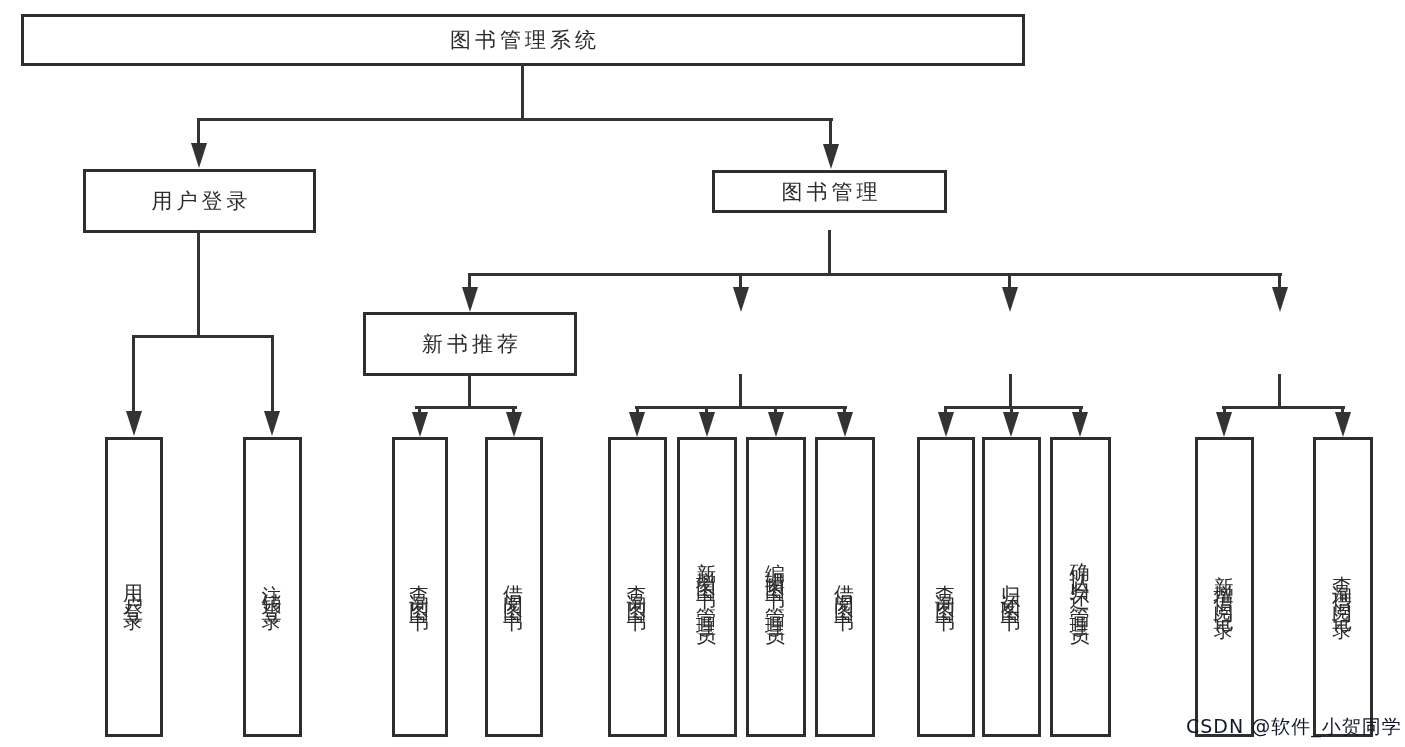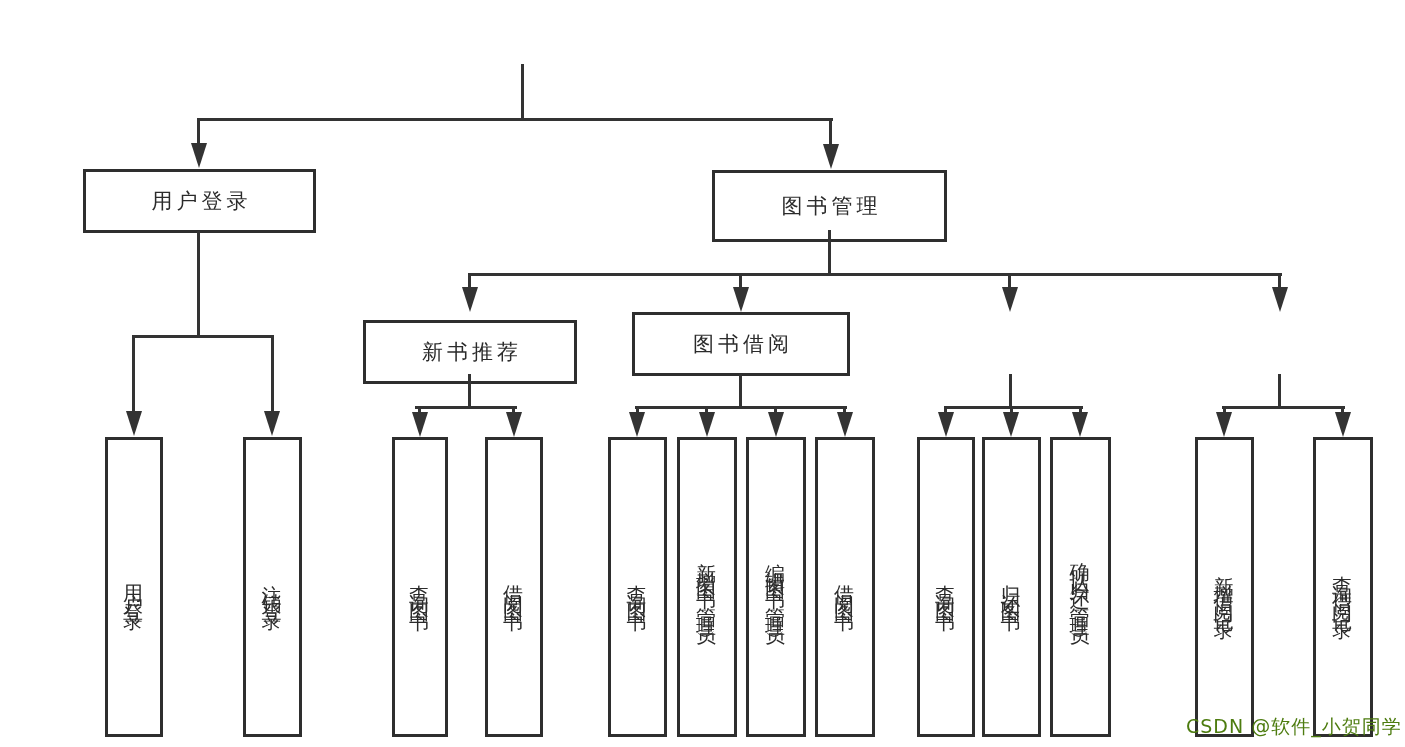--- a/index.html
+++ b/index.html
@@ -46,42 +46,45 @@
     border-left: 8px solid transparent;
     border-right: 8px solid transparent;
     border-top: 25px solid #333333;
   }
   .watermark {
     position: absolute;
     left: 1186px;
     top: 714px;
     font-size: 19px;
     letter-spacing: 1px;
-    color: #4d7c0f;
+    color: #0f172a;
     z-index: 10;
     white-space: nowrap;
   }
 </style>
 </head>
 <body>
 
 <div class="canvas">
 
+  <div class="box" style="left:21px; top:14px; width:1004px; height:52px;">
+    <span class="hlabel">图书管理系统</span>
+  </div>
 
   <div class="vline" style="left:521px; top:64px; width:3px; height:57px;"></div>
   <div class="hline" style="left:197px; top:118px; width:636px; height:3px;"></div>
   <div class="vline" style="left:197px; top:118px; width:3px; height:28px;"></div>
   <div class="arrow" style="left:191px; top:143px;"></div>
   <div class="vline" style="left:829px; top:118px; width:3px; height:28px;"></div>
   <div class="arrow" style="left:823px; top:144px;"></div>
 
   <div class="box" style="left:83px; top:169px; width:233px; height:64px;">
     <span class="hlabel">用户登录</span>
   </div>
-  <div class="box" style="left:712px; top:170px; width:235px; height:72px;">
+  <div class="box" style="left:712px; top:170px; width:235px; height:43px;">
     <span class="hlabel">图书管理</span>
   </div>
 
   <div class="vline" style="left:197px; top:231px; width:3px; height:107px;"></div>
   <div class="hline" style="left:132px; top:335px; width:142px; height:3px;"></div>
   <div class="vline" style="left:132px; top:335px; width:3px; height:78px;"></div>
   <div class="arrow" style="left:126px; top:411px;"></div>
   <div class="vline" style="left:271px; top:335px; width:3px; height:78px;"></div>
   <div class="arrow" style="left:264px; top:411px;"></div>
 
@@ -89,25 +92,22 @@
   <div class="hline" style="left:468px; top:273px; width:814px; height:3px;"></div>
   <div class="vline" style="left:468px; top:273px; width:3px; height:16px;"></div>
   <div class="arrow" style="left:462px; top:287px;"></div>
   <div class="vline" style="left:739px; top:273px; width:3px; height:16px;"></div>
   <div class="arrow" style="left:733px; top:287px;"></div>
   <div class="vline" style="left:1008px; top:273px; width:3px; height:16px;"></div>
   <div class="arrow" style="left:1002px; top:287px;"></div>
   <div class="vline" style="left:1278px; top:273px; width:3px; height:16px;"></div>
   <div class="arrow" style="left:1272px; top:287px;"></div>
 
-  <div class="box" style="left:363px; top:320px; width:214px; height:64px;">
+  <div class="box" style="left:363px; top:312px; width:214px; height:64px;">
     <span class="hlabel">新书推荐</span>
-  </div>
-  <div class="box" style="left:632px; top:312px; width:218px; height:64px;">
-    <span class="hlabel">图书借阅</span>
   </div>
 
   <div class="vline" style="left:468px; top:374px; width:3px; height:35px;"></div>
   <div class="hline" style="left:415px; top:406px; width:102px; height:3px;"></div>
   <div class="vline" style="left:418px; top:406px; width:3px; height:8px;"></div>
   <div class="arrow" style="left:412px; top:412px;"></div>
   <div class="vline" style="left:512px; top:406px; width:3px; height:8px;"></div>
   <div class="arrow" style="left:506px; top:412px;"></div>
 
   <div class="vline" style="left:739px; top:374px; width:3px; height:35px;"></div>

